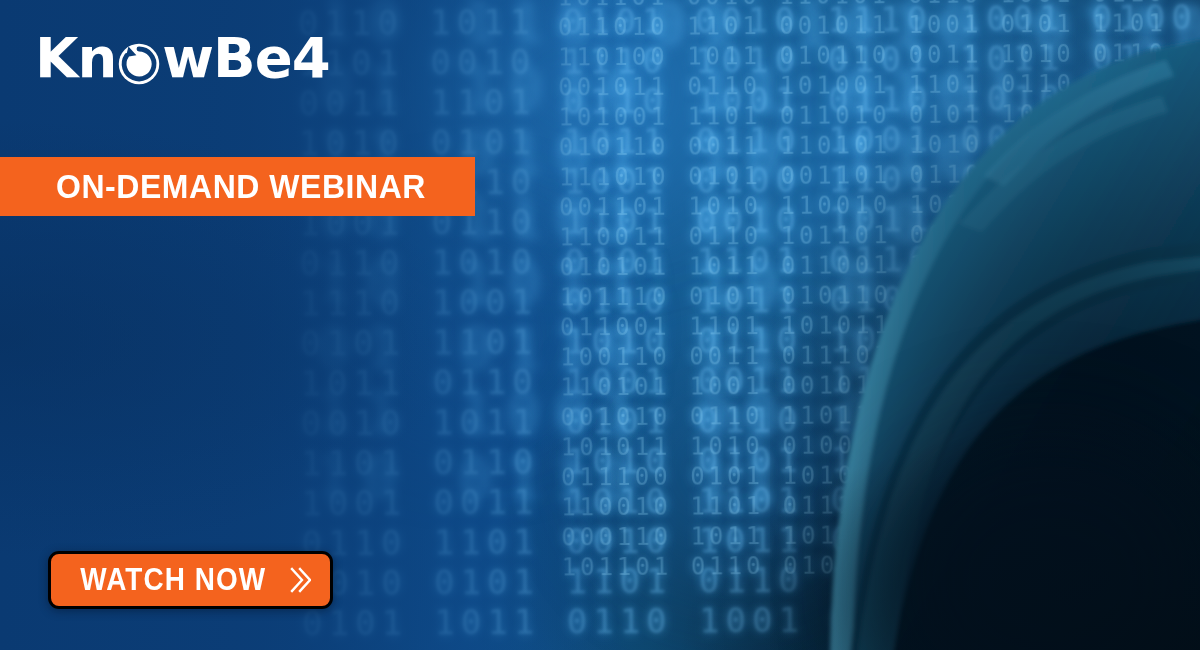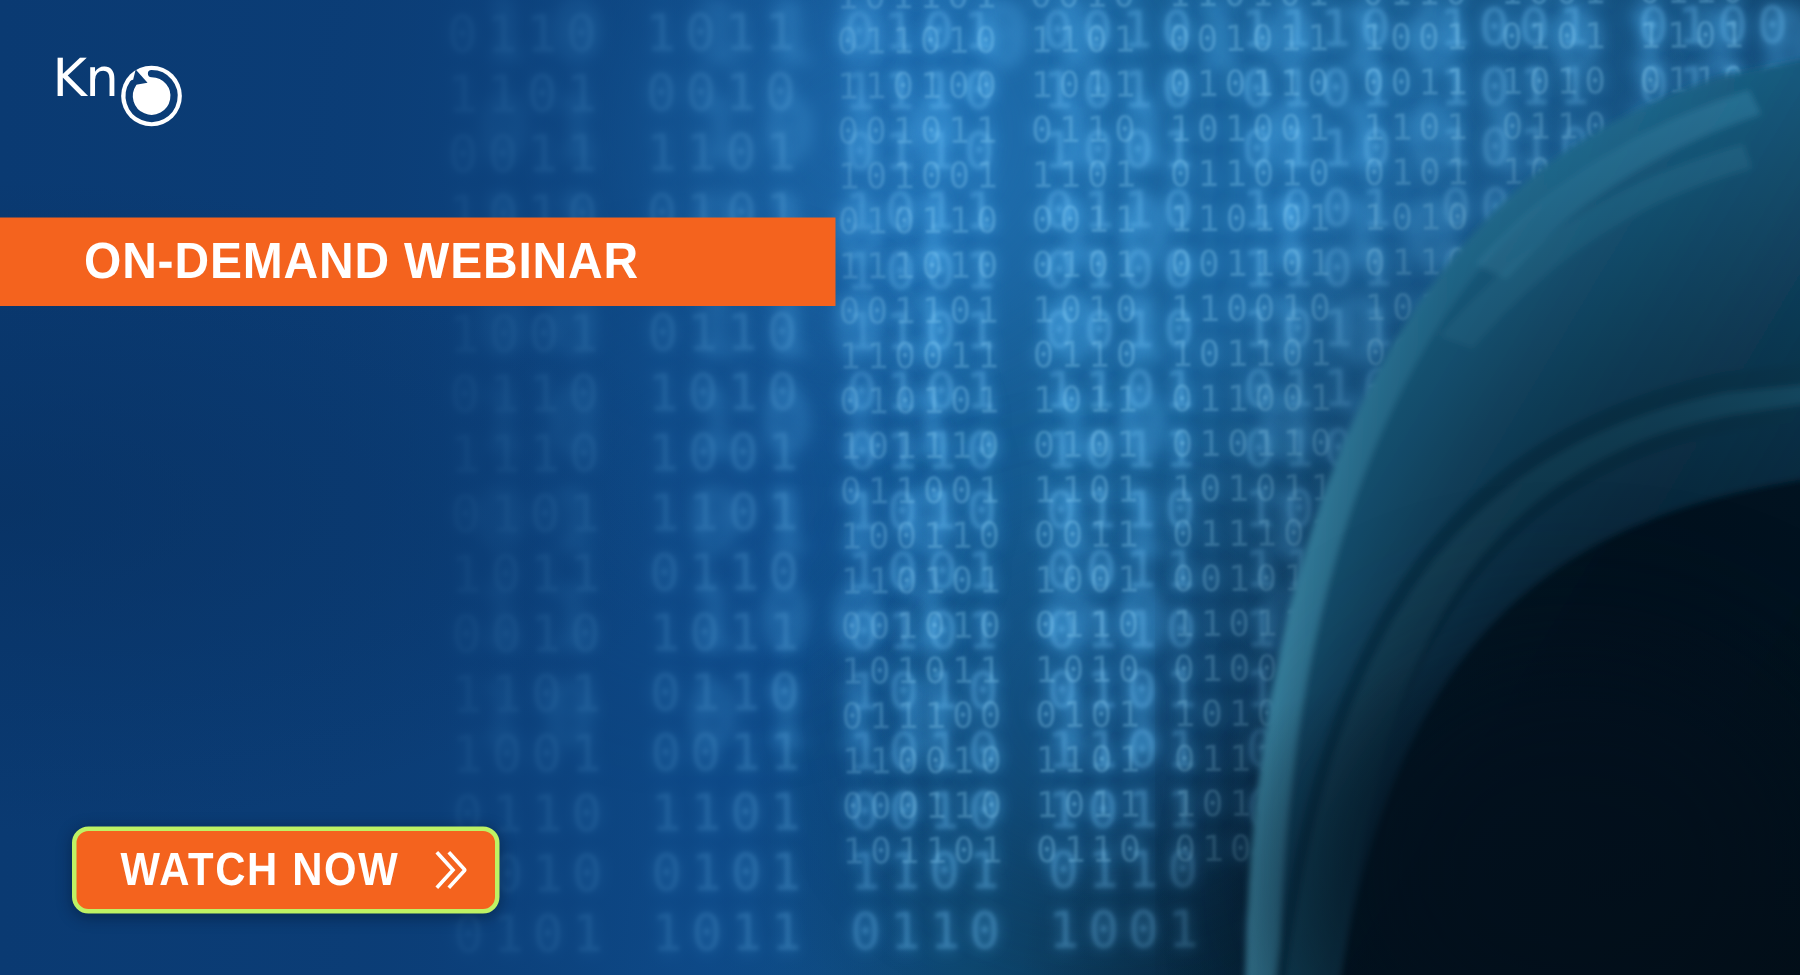--- a/index.html
+++ b/index.html
@@ -99,40 +99,41 @@
   .content { position:absolute; inset:0; }
 
   
   .logo {
     position:absolute; left:35px; top:28px;
     display:flex; align-items:center;
     height:60px;
   }
   .logo-wordmark {
     font-family:"DejaVu Sans", sans-serif;
-    font-size:35px;
-    font-weight:400;
+    font-size:56px;
+    font-weight:700;
     color:#ffffff;
     letter-spacing:-1px;
     line-height:1;
     display:flex;
+    align-items:center;
   }
   .logo-o {
     display:inline-block;
     width:44px; height:44px;
     margin:0 1px;
     position:relative;
     top:6px;
   }
   .logo-o svg { width:100%; height:100%; display:block; }
 
   
   .eyebrow {
-    position:absolute; left:0; top:145px;
-    width:557px; height:59px;
+    position:absolute; left:0; top:157px;
+    width:475px; height:59px;
     background:#f4631e;
     display:flex; align-items:center;
   }
   .eyebrow-label {
     margin-left:56px;
     font-family:"Liberation Sans", sans-serif;
     font-weight:bold;
     font-size:34px;
     letter-spacing:.6px;
     color:#ffffff;
@@ -155,21 +156,21 @@
     text-shadow:0 2px 7px rgba(0,20,45,.55);
   }
   .hl-white  { color:#ffffff; }
   .hl-yellow { color:#f5d117; }
 
   
   .cta {
     position:absolute; left:48px; top:551px;
     width:285px; height:58px;
     background:#f4631e;
-    border:3px solid #bef264;
+    border:3px solid #000000;
     border-radius:11px;
     display:flex; align-items:center; justify-content:center;
     gap:14px;
     cursor:pointer;
     box-shadow:0 2px 10px rgba(0,15,35,.45);
   }
   .cta-label {
     font-family:"Liberation Sans Narrow","Liberation Sans", sans-serif;
     font-weight:bold;
     font-size:31px;
@@ -295,20 +296,21 @@
     <div class="logo">
       <span class="logo-wordmark">
         <span>Kn</span>
         <span class="logo-o">
           <svg viewBox="0 0 100 100" aria-hidden="true">
             <circle cx="50" cy="50" r="46" fill="#ffffff"></circle>
             <path d="M50 16 A34 34 0 1 1 22 31" fill="none" stroke="#0b3d77" stroke-width="11" stroke-linecap="round"></path>
             <path d="M26 10 L20 34 L44 30 Z" fill="#0b3d77"></path>
           </svg>
         </span>
+        <span>wBe4</span>
       </span>
     </div>
 
     <div class="eyebrow">
       <span class="eyebrow-label">ON-DEMAND WEBINAR</span>
     </div>
 
 
     <div class="cta">
       <span class="cta-label">WATCH NOW</span>

